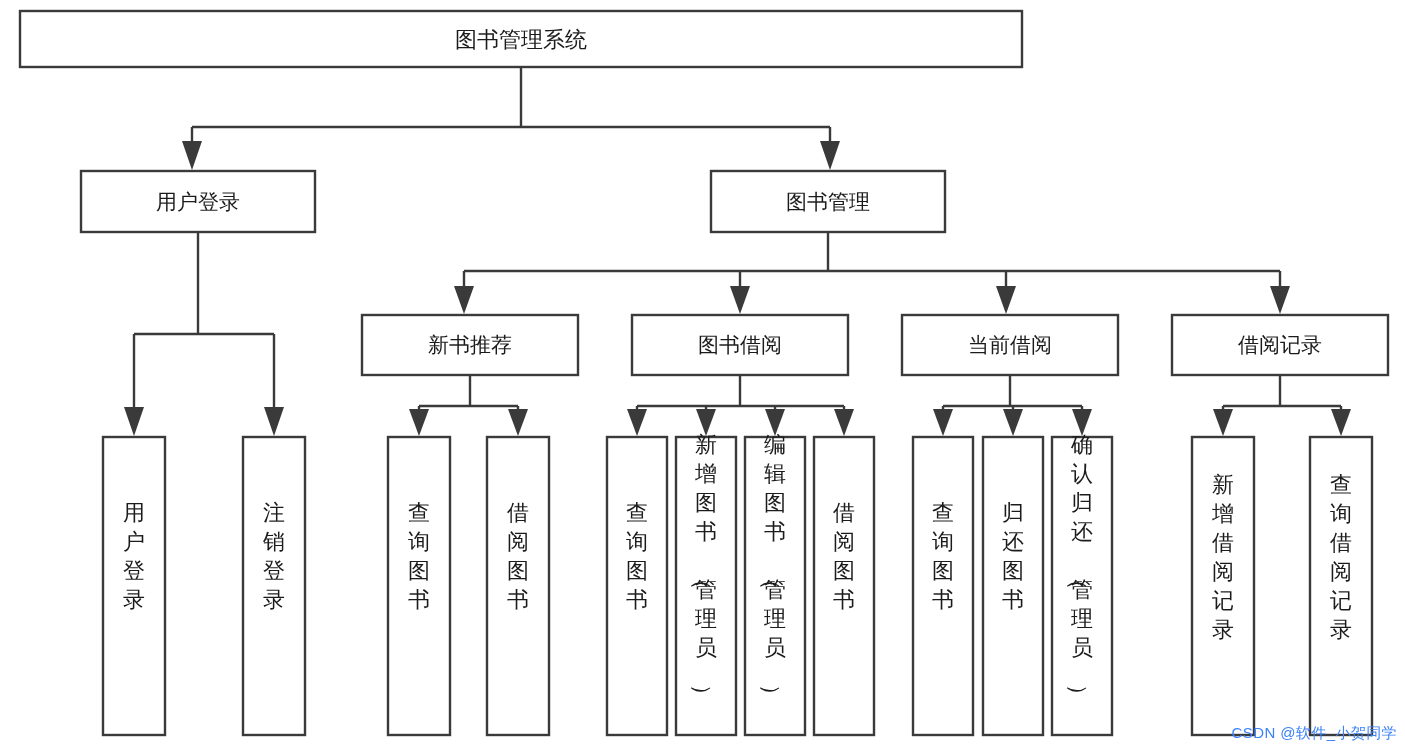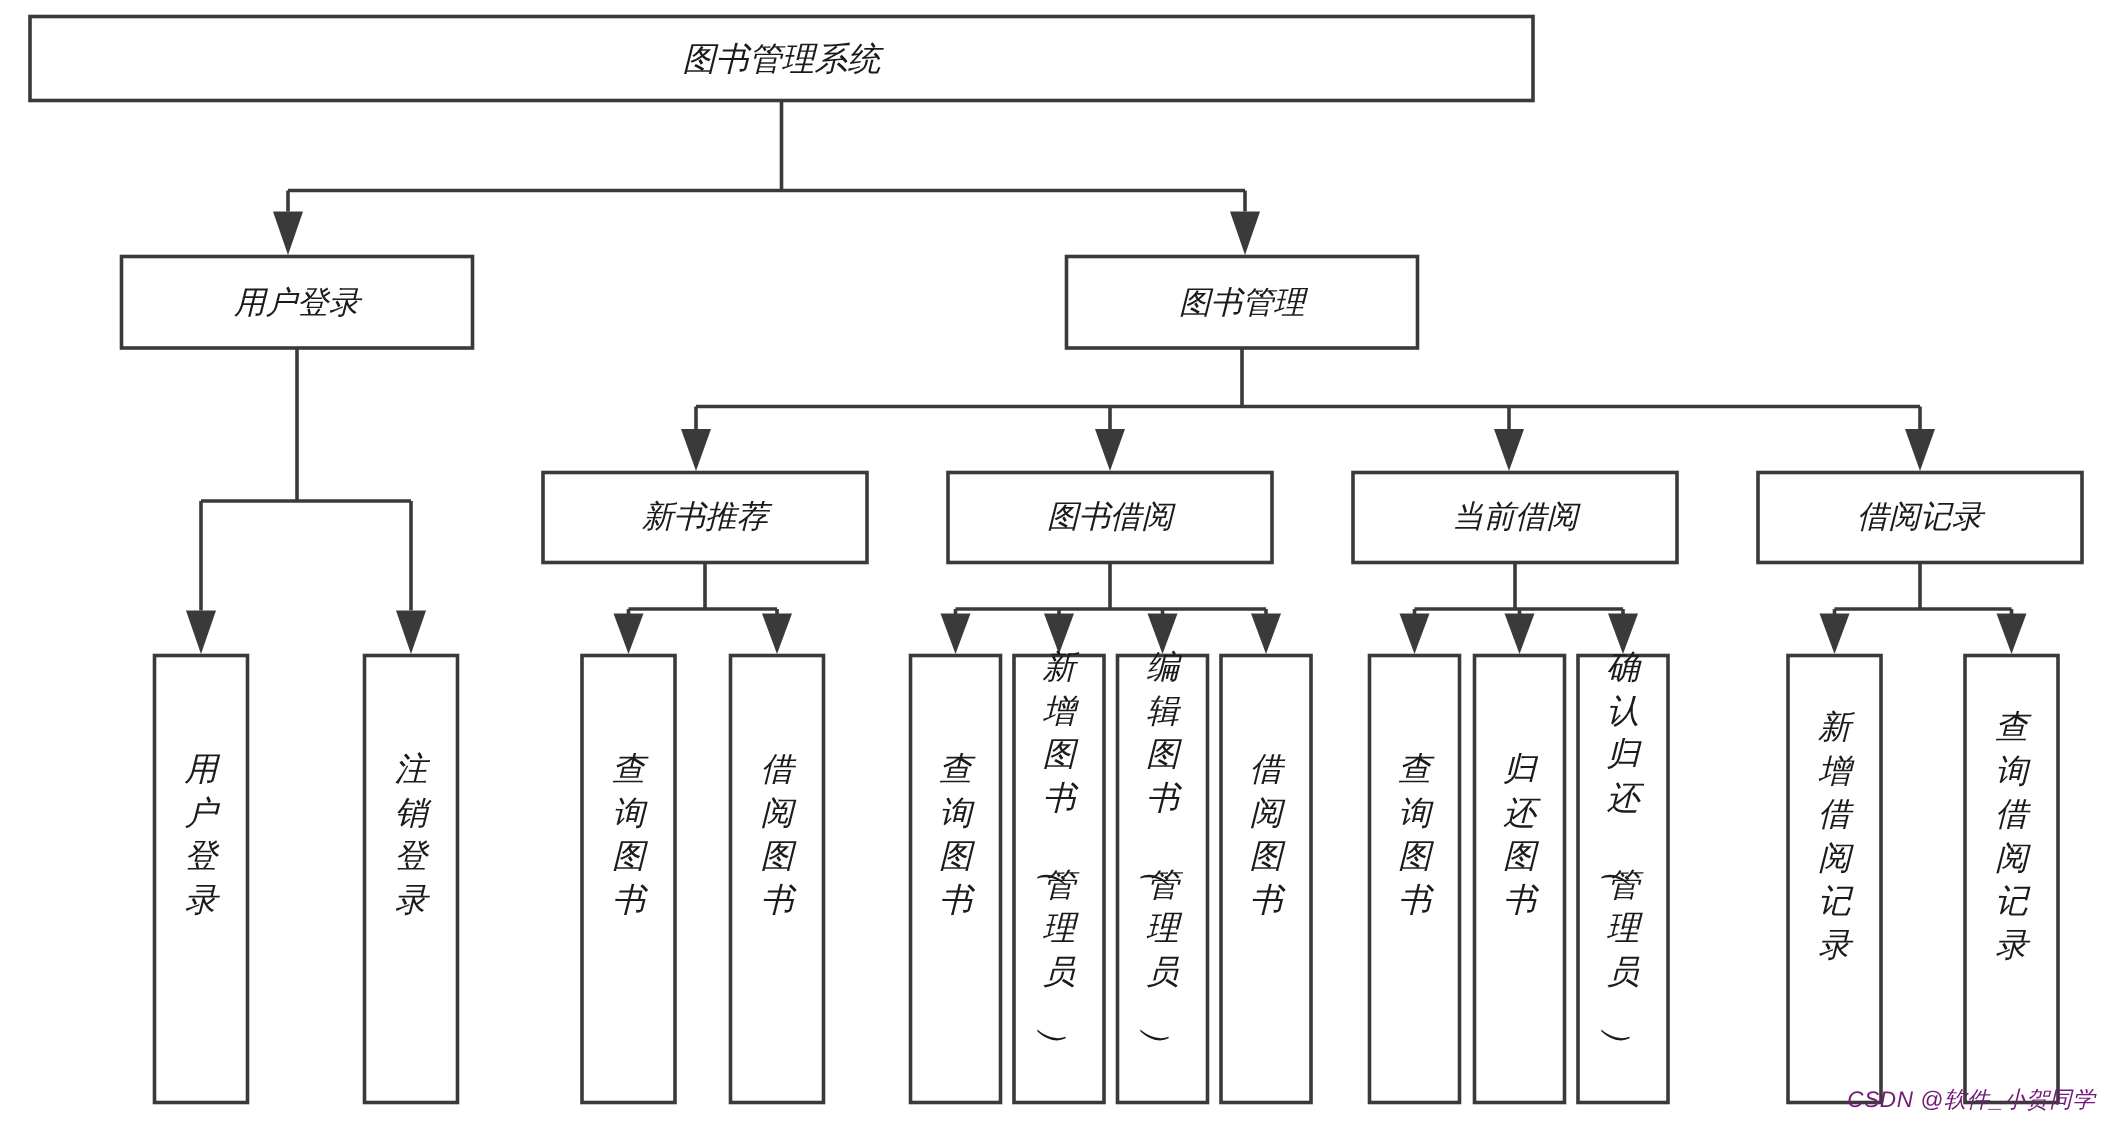--- a/index.html
+++ b/index.html
@@ -9,21 +9,20 @@
   }
   body {
     font-family: "Liberation Sans", "DejaVu Sans", sans-serif;
   }
   #stage {
     position: relative;
     width: 1405px;
     height: 747px;
     background: #ffffff;
     overflow: hidden;
-    font-style: italic;
   }
   #diagram {
     position: absolute;
     left: 0;
     top: 0;
     width: 1405px;
     height: 747px;
   }
   .node-box {
     fill: #ffffff;
@@ -53,21 +52,21 @@
     stroke-linecap: butt;
   }
   .arrow-head {
     fill: #3a3a3a;
     stroke: none;
   }
   .watermark {
     position: absolute;
     right: 8px;
     bottom: 4px;
-    color: #701a75;
+    color: #3b82f6;
     font-size: 15px;
     font-family: "Liberation Sans", "DejaVu Sans", sans-serif;
     letter-spacing: 0.4px;
     white-space: nowrap;
     pointer-events: none;
   }
 </style>
 </head>
 <body>
 

